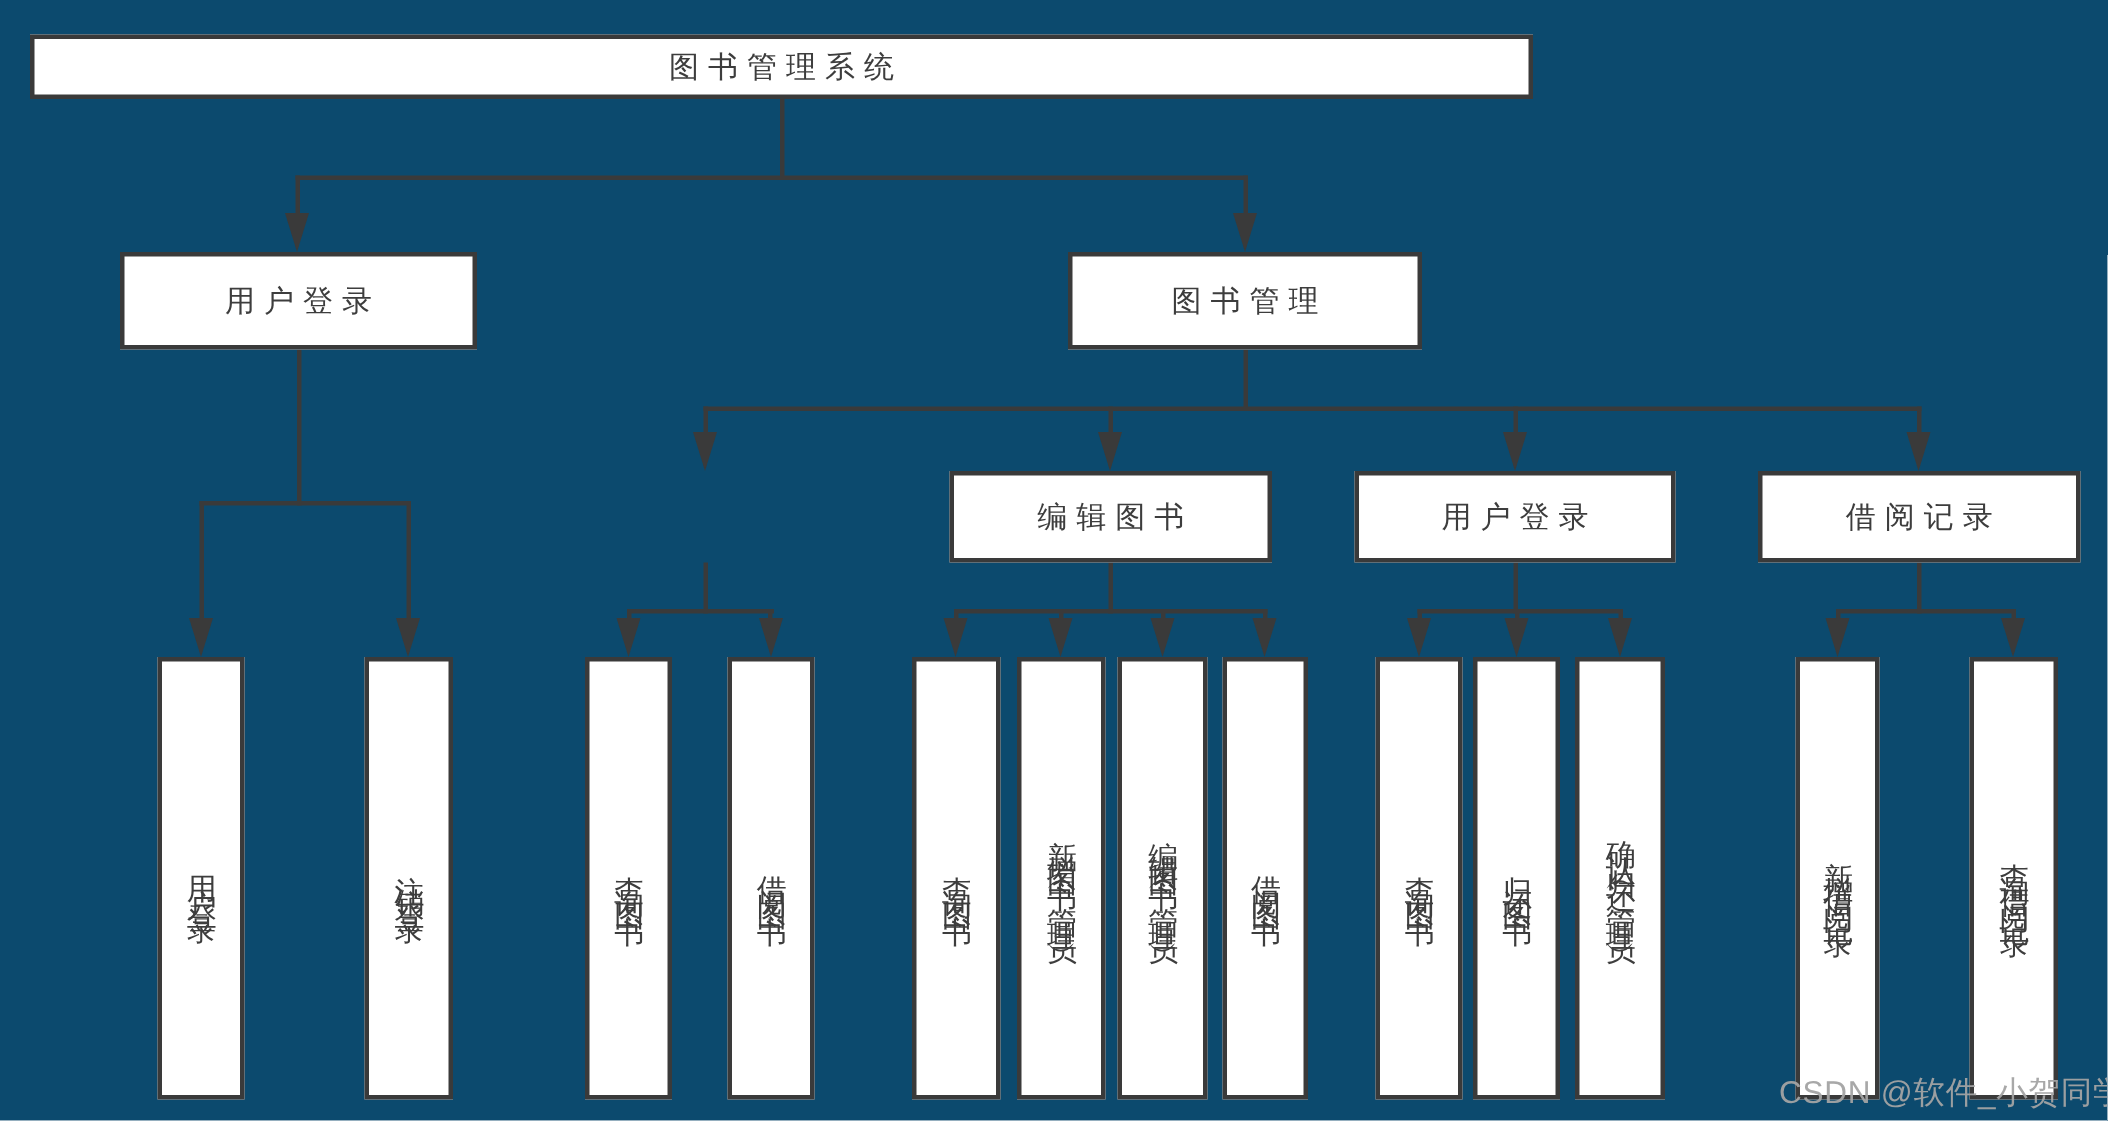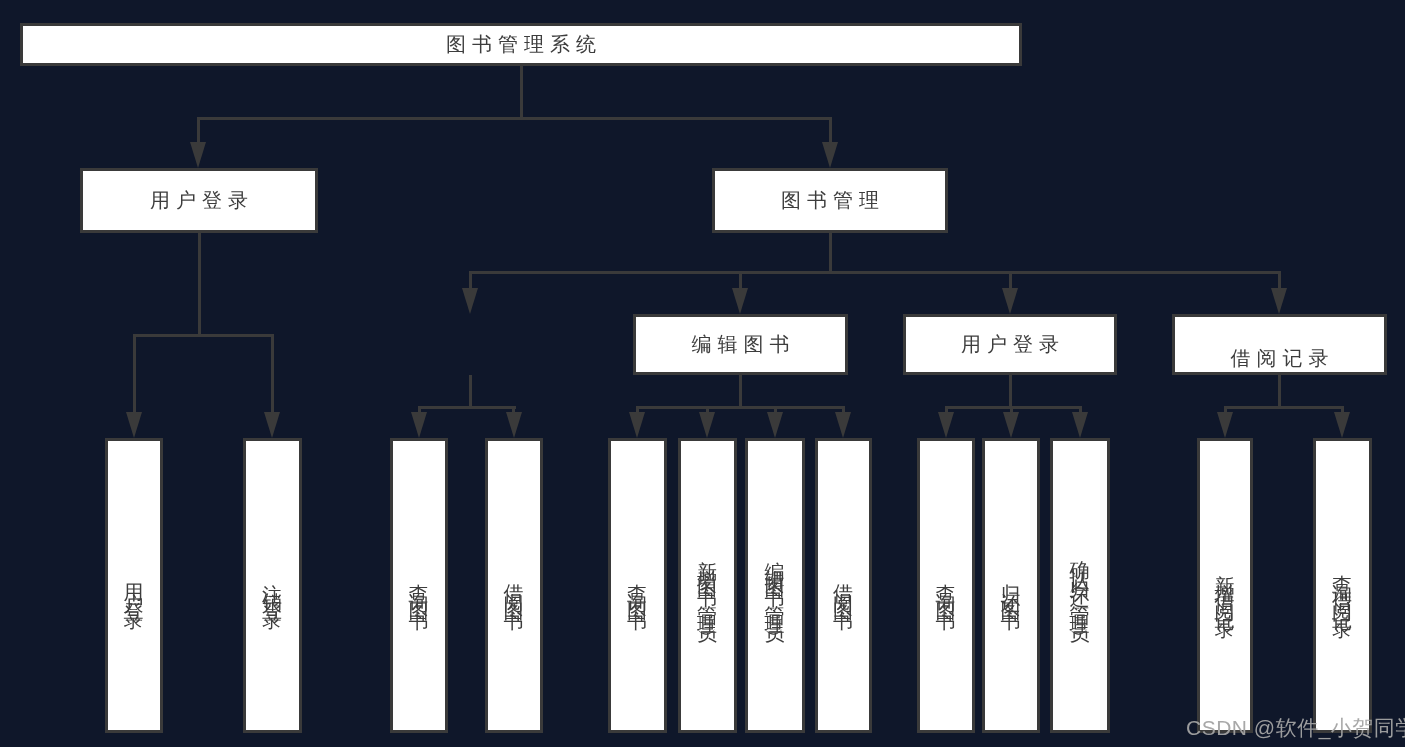--- a/index.html
+++ b/index.html
@@ -1,17 +1,17 @@
 <!DOCTYPE html>
 <html><head>
 <meta charset="utf-8">
 <style>
   html,body{margin:0;padding:0;background:#ffffff;}
   .diagram{
-    position:relative;width:1405px;height:747px;background:#0f172a;
+    position:relative;width:1405px;height:747px;background:#0c4a6e;
     font-family:"Liberation Sans","DejaVu Sans",sans-serif;
     color:#3d3d3d;overflow:hidden;
   }
   .box{
     position:absolute;box-sizing:border-box;border:3px solid #3a3a3a;background:#fff;
     display:flex;align-items:center;justify-content:center;
   }
   .hlabel{font-size:20px;letter-spacing:6px;text-indent:6px;white-space:nowrap;color:#3d3d3d;}
   .vbox .vlabel{
     writing-mode:vertical-rl;text-orientation:mixed;
@@ -103,21 +103,21 @@
   <div class="box" style="left:712px;top:168px;width:236px;height:65px;font-family:Liberation Mono, monospace;">
     <span class="hlabel">图书管理</span>
   </div>
 
   <div class="box" style="left:633px;top:314px;width:215px;height:61px;">
     <span class="hlabel">编辑图书</span>
   </div>
   <div class="box" style="left:903px;top:314px;width:214px;height:61px;">
     <span class="hlabel">用户登录</span>
   </div>
-  <div class="box" style="left:1172px;top:314px;width:215px;height:61px;align-items:flex-end;">
+  <div class="box" style="left:1172px;top:314px;width:215px;height:61px;">
     <span class="hlabel">借阅记录</span>
   </div>
 
   <div class="box vbox" style="left:105px;top:438px;width:58px;height:295px;">
     <span class="vlabel">用户登录</span>
   </div>
   <div class="box vbox" style="left:243px;top:438px;width:59px;height:295px;">
     <span class="vlabel">注销登录</span>
   </div>
 

